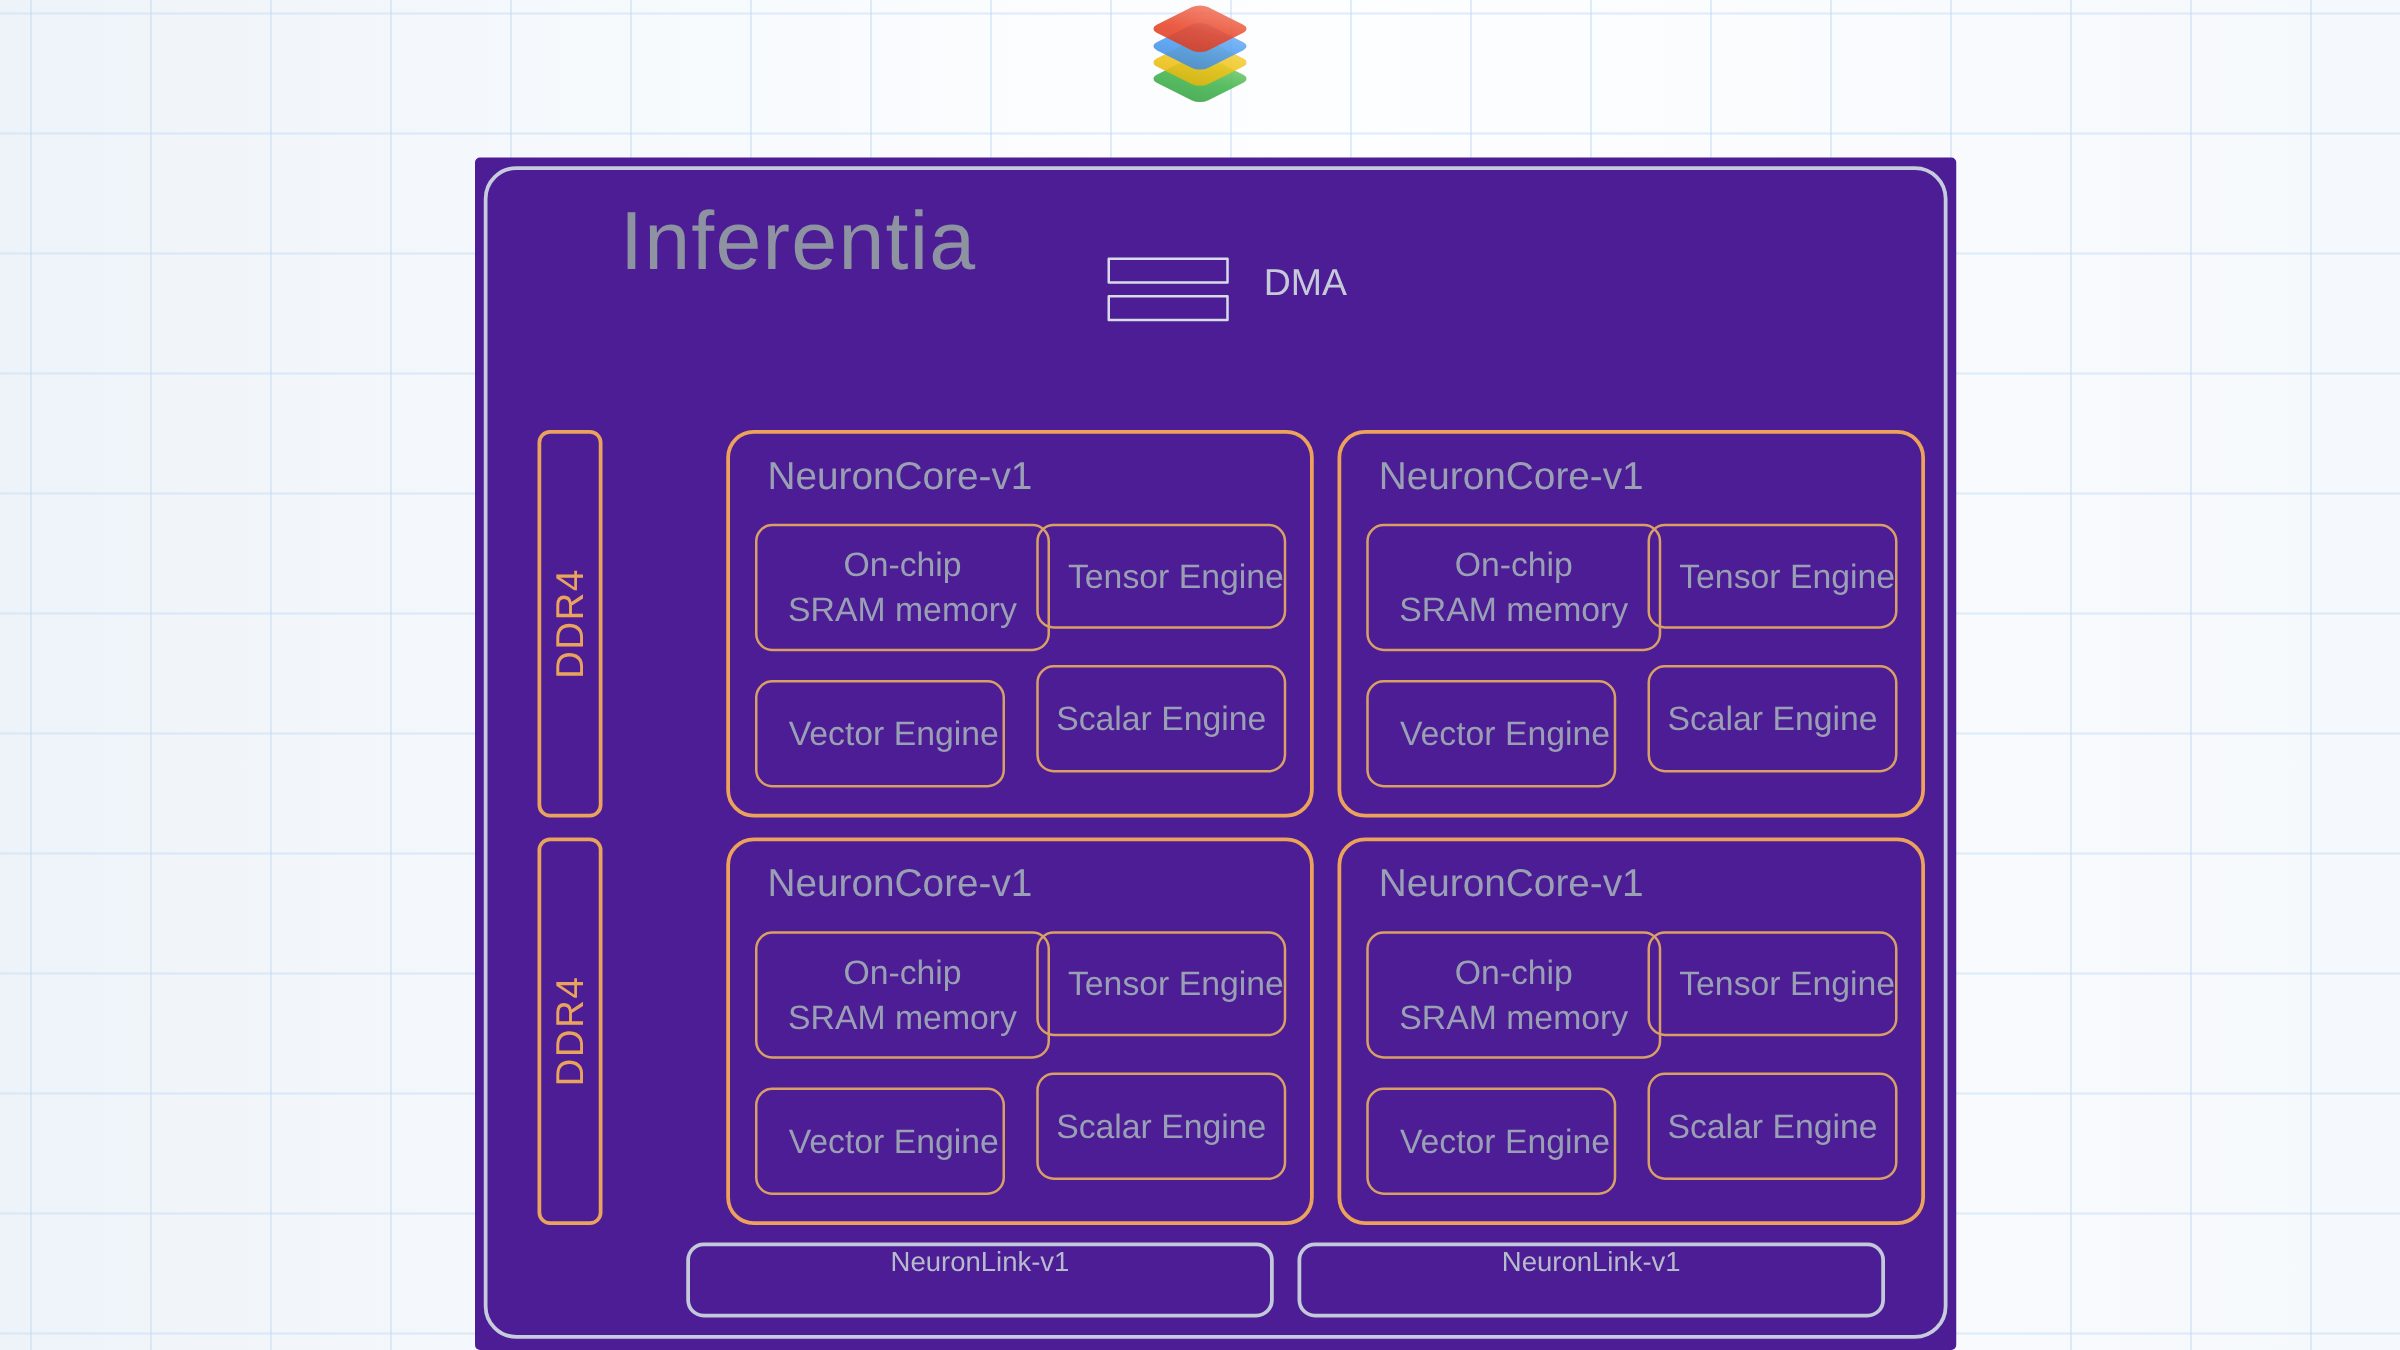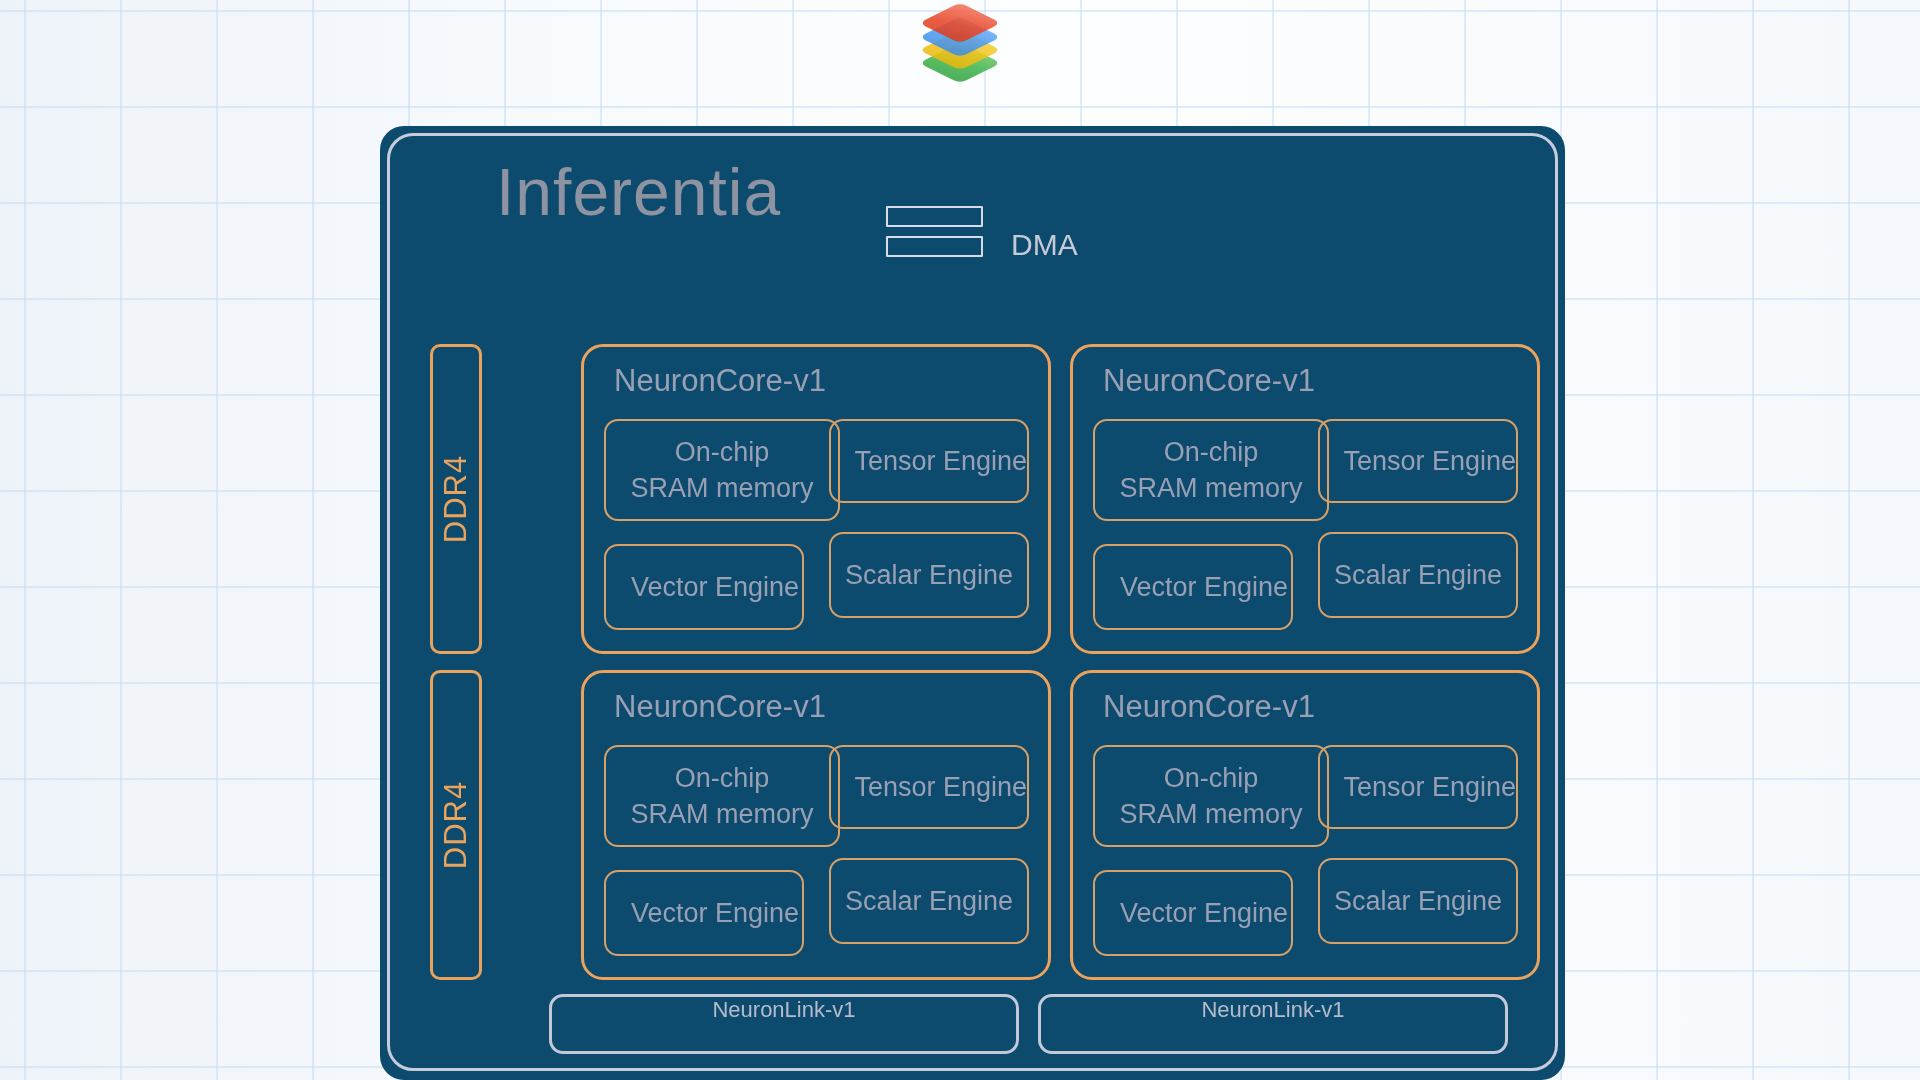--- a/index.html
+++ b/index.html
@@ -20,30 +20,30 @@
   .logo-layer { position:absolute; left:14px; width:58px; height:58px; border-radius:9px;
     transform:scaleY(.5) rotate(45deg); opacity:.88; }
   .layer-red    { top:-7px; z-index:4; background:linear-gradient(160deg,#f3785f 0%,#e8472b 55%,#d83c1f 100%); }
   .layer-blue   { top:7px;  z-index:3; background:linear-gradient(160deg,#7ab5f7 0%,#4d9cf0 55%,#3f8ae0 100%); }
   .layer-yellow { top:20px; z-index:2; background:linear-gradient(160deg,#f7d44c 0%,#f0c319 55%,#e3b40e 100%); }
   .layer-green  { top:33px; z-index:1; background:linear-gradient(160deg,#7ecf6f 0%,#41b44d 55%,#36a343 100%); }
   .brand-name { font-size:39px; font-weight:700; color:#232936; letter-spacing:1px; margin-left:6px; }
 
   
   .chip { position:absolute; left:380px; top:126px; width:1185px; height:954px;
-    background:#0c4a6e; border-radius:24px; }
+    background:#4c1d95; border-radius:4px; }
   .chip-frame { position:absolute; left:7px; top:7px; right:7px; bottom:9px;
     border:3px solid #c6ccdb; border-radius:26px; pointer-events:none; }
 
   .chip-title { position:absolute; left:116px; top:28px; font-size:66px; font-weight:400;
     color:#8e93a1; letter-spacing:1px; }
 
   .dma-icon { position:absolute; left:506px; top:80px; width:97px; }
   .dma-rect { height:21px; border:2.5px solid #d7dbe8; border-radius:1px; margin-bottom:9px; }
-  .dma-label { position:absolute; left:631px; top:102px; font-size:30px; color:#c6cad8; }
+  .dma-label { position:absolute; left:631px; top:84px; font-size:30px; color:#c6cad8; }
 
   .host-pill { position:absolute; left:710px; top:79px; width:341px; height:63px;
     border:2.5px solid #c3c9d9; border-radius:34px;
     display:flex; align-items:center; justify-content:center;
     font-size:29px; color:#b6bbcc; }
 
   .ddr { position:absolute; left:50px; width:52px; height:310px;
     border:3px solid #e9a35c; border-radius:10px;
     display:flex; align-items:center; justify-content:center; }
   .ddr-0 { top:218px; } .ddr-1 { top:544px; }

